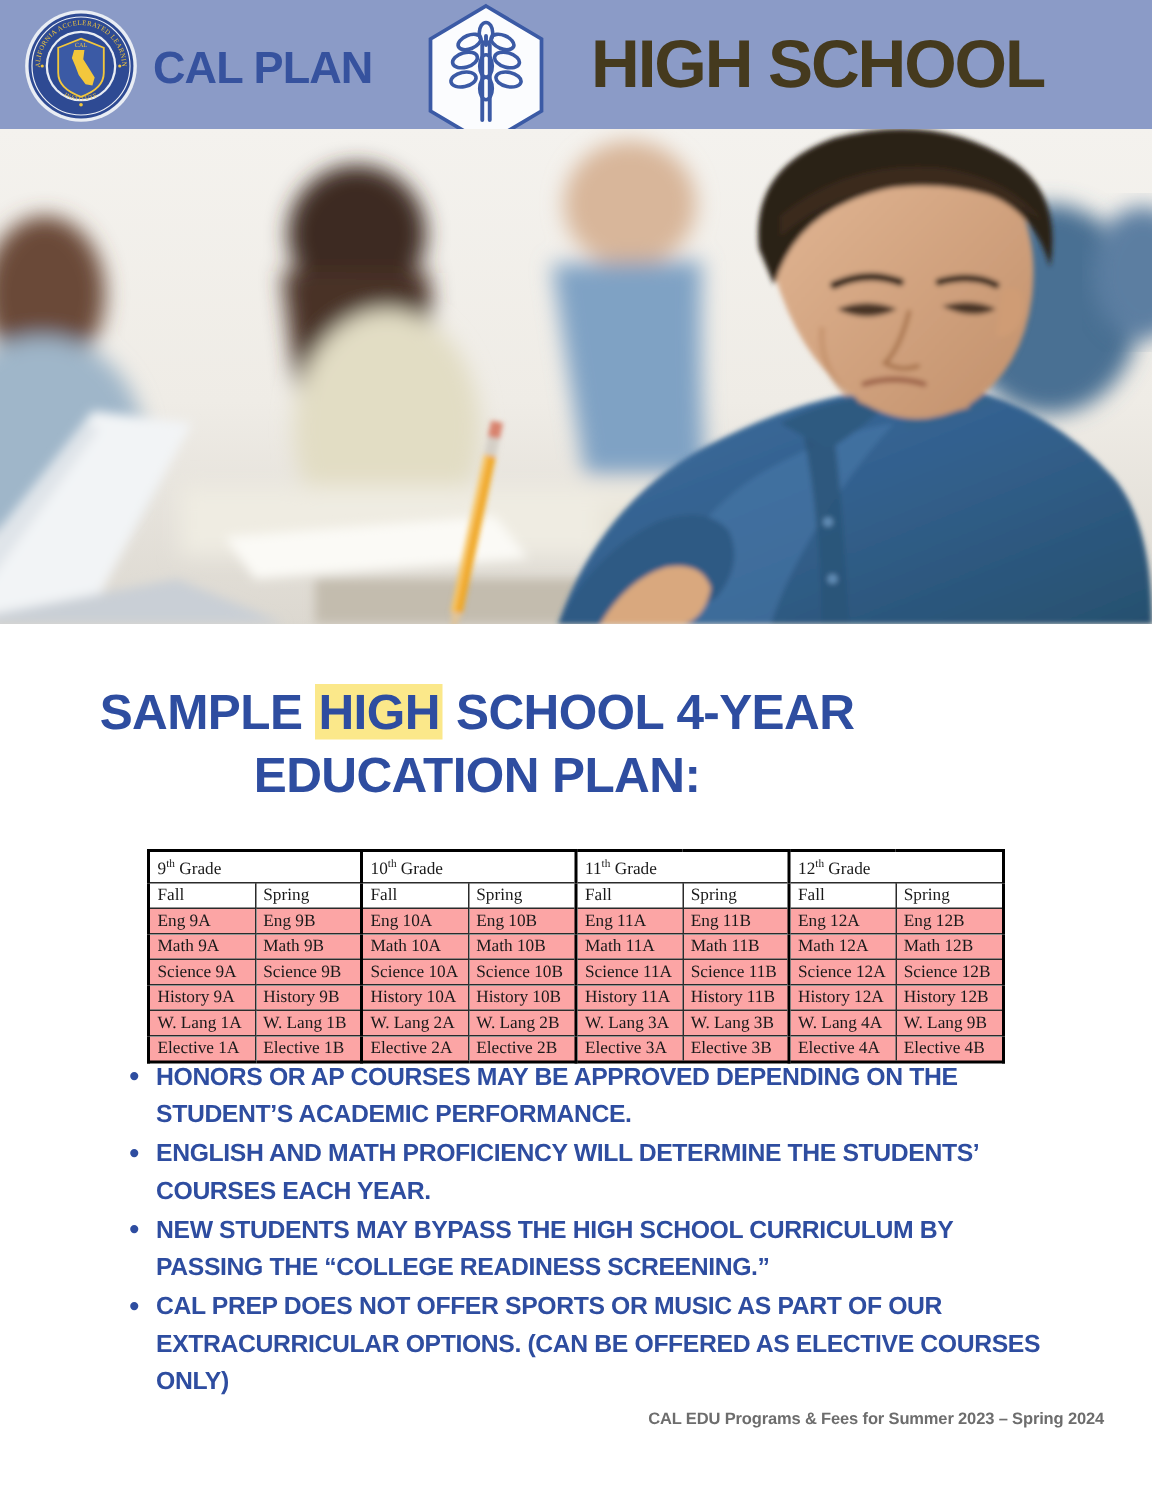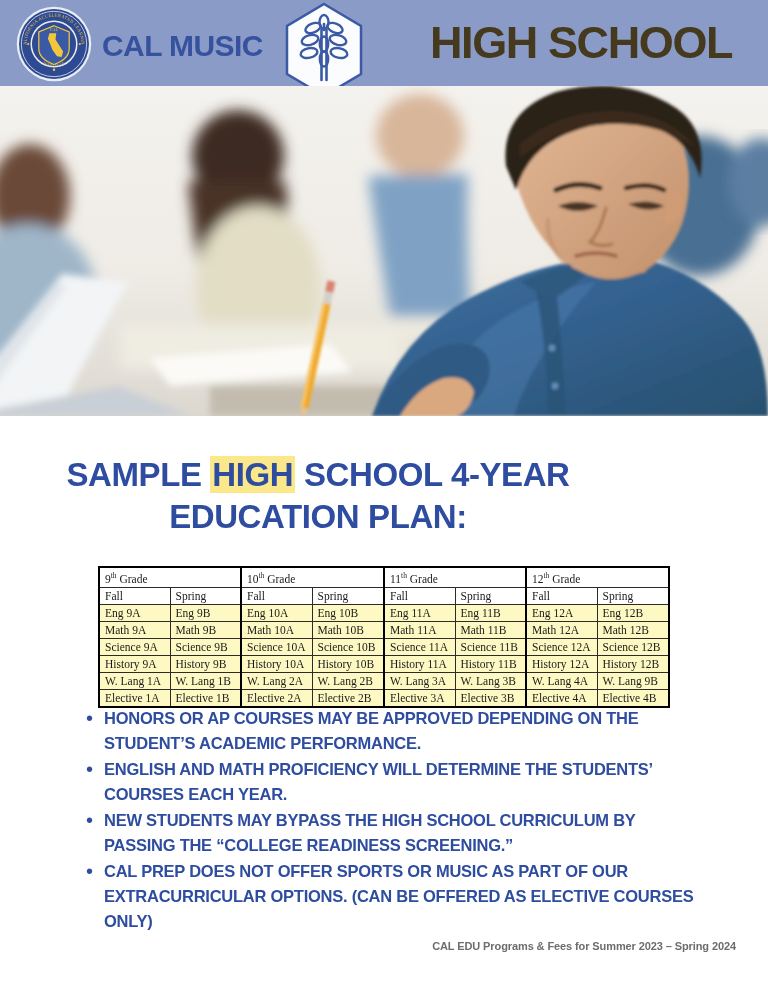--- a/index.html
+++ b/index.html
@@ -43,21 +43,20 @@
   }
   .school-name {
     position: absolute;
     left: 394px; top: 14px;
     font-size: 45px;
     font-weight: 800;
     letter-spacing: -1.4px;
     color: #453a1e;
     line-height: 58px;
     white-space: nowrap;
-    margin-left: 36px;
   }
 
   
   .photo {
     position: absolute;
     left: 0; top: 86px;
     width: 768px; height: 330px;
     overflow: hidden;
     background: #e9e6df;
   }
@@ -97,21 +96,21 @@
     color: #1a1a1a;
     table-layout: fixed;
   }
   table.plan td {
     border: 1px solid #2b2b2b;
     padding: 1px 5px;
     height: 16px;
     line-height: 14px;
     white-space: nowrap;
     overflow: hidden;
-    background: #fef9c3;
+    background: #fca5a5;
   }
   table.plan tr.hdr td { background: #ffffff; }
   
   table.plan td.grp-start { border-left: 2.5px solid #000; }
   table.plan td.grp-end { border-right: 2.5px solid #000; }
   table.plan tr.grade-row td { border-top: 2.5px solid #000; border-bottom: 1px solid #2b2b2b; margin-top: 17px; }
   table.plan tr.last-row td { border-bottom: 2.5px solid #000; margin-top: 22px; }
   table.plan sup { font-size: 7.5px; vertical-align: super; }
 
   
@@ -180,21 +179,21 @@
       <text font-family="Liberation Serif, serif" font-size="5" fill="#f3c73c" text-anchor="middle" letter-spacing="0.6">
         <textPath href="#arcBot" startOffset="50%">INSTITUTE</textPath>
       </text>
       <text x="50" y="33" font-family="Liberation Serif, serif" font-size="5.5" fill="#f3c73c" text-anchor="middle">CAL</text>
       <circle cx="50" cy="84" r="1.6" fill="#f3c73c"></circle>
       <circle cx="16" cy="50" r="1.4" fill="#f3c73c"></circle>
       <circle cx="84" cy="50" r="1.4" fill="#f3c73c"></circle>
     </svg>
   </div>
 
-  <div class="brand-name">CAL MUSIC</div>
+  <div class="brand-name">CAL PLAN</div>
 
   <div class="tree-badge">
     <svg viewBox="0 0 82 96" width="82" height="96" aria-hidden="true">
       <polygon points="41,2 78,24 78,72 41,94 4,72 4,24" fill="#fbfcfe" stroke="#3b5aa5" stroke-width="2.5"></polygon>
       <g stroke="#3b5aa5" stroke-width="2.6" fill="none" stroke-linecap="round">
         <line x1="38.5" y1="78" x2="38.5" y2="28"></line>
         <line x1="43.5" y1="78" x2="43.5" y2="28"></line>
         <path d="M41 28 L41 22"></path>
       </g>
       <g fill="none" stroke="#3b5aa5" stroke-width="2.4">

